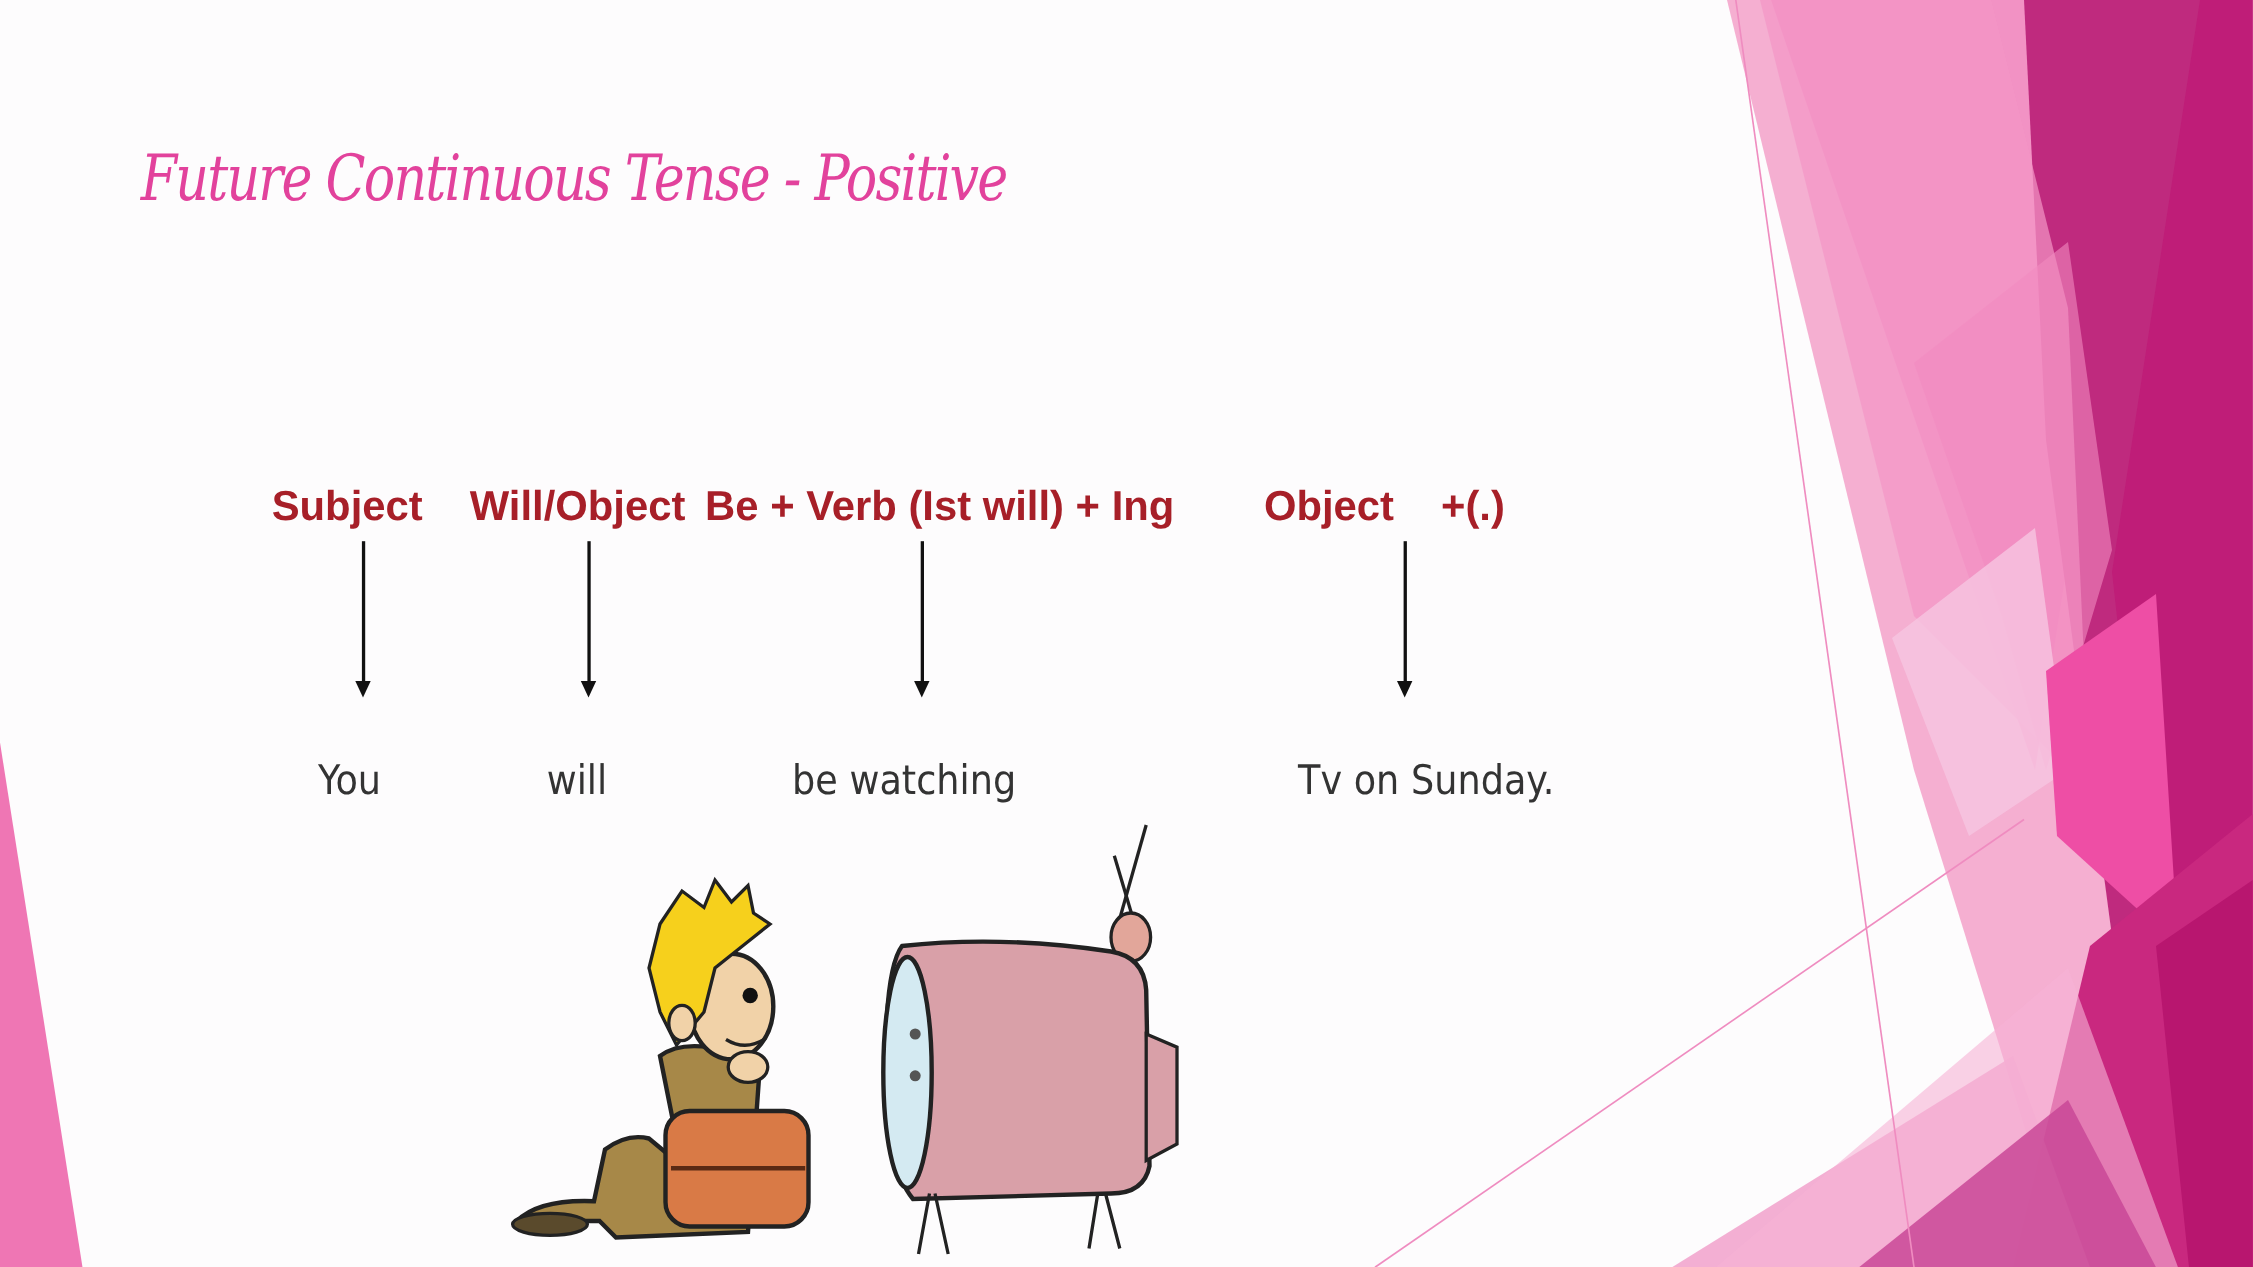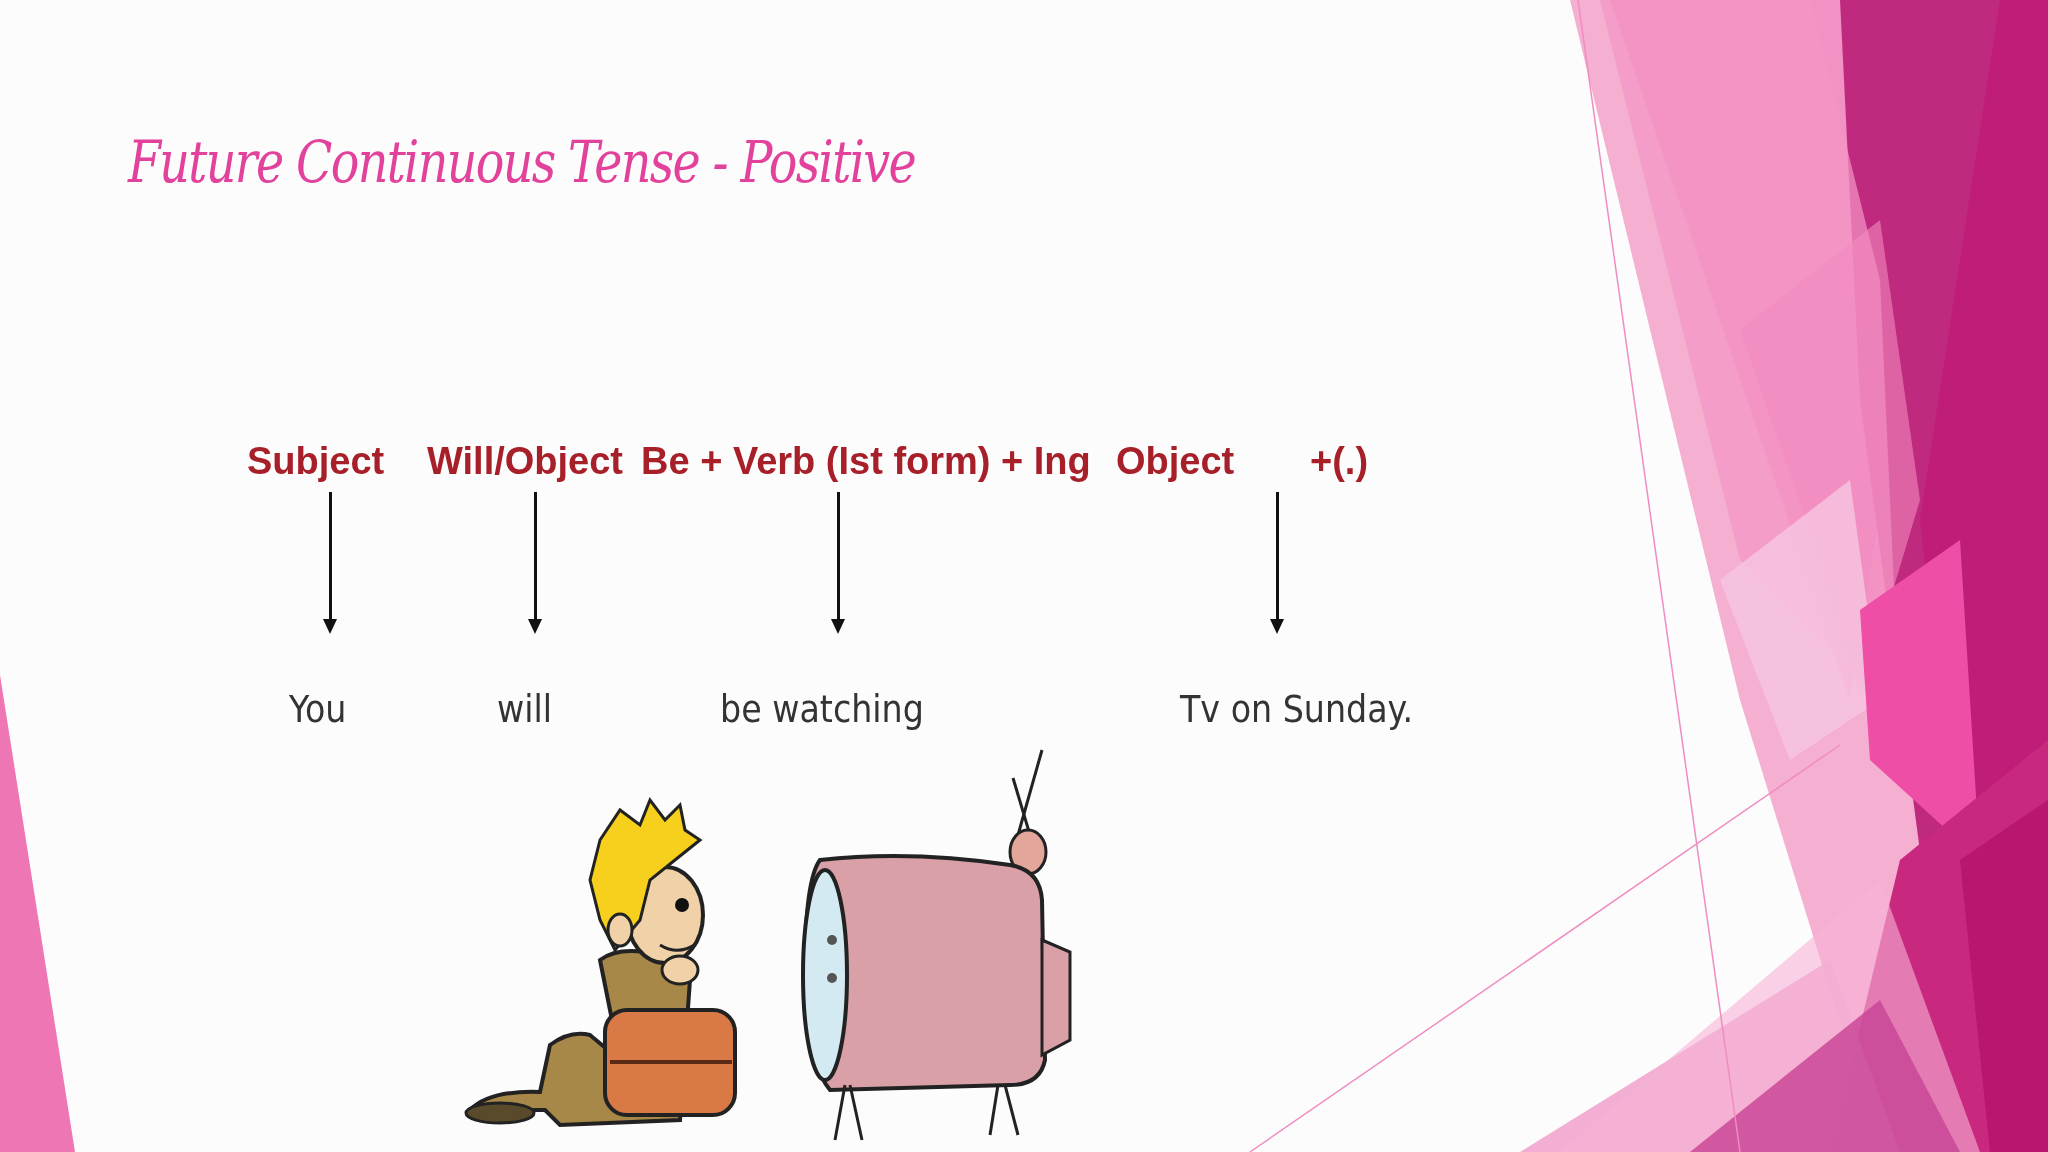--- a/index.html
+++ b/index.html
@@ -34,22 +34,22 @@
   <polygon points="1690,1152 1880,1000 1960,1152" fill="#c94896" opacity="0.85"></polygon>
 
   <line x1="1578" y1="0" x2="1740" y2="1152" stroke="#ef8cc0" stroke-width="1.5"></line>
   <line x1="1250" y1="1152" x2="1840" y2="745" stroke="#ef8cc0" stroke-width="1.5"></line>
 </svg>
 
 <div class="title">Future Continuous Tense - Positive</div>
 
 <div class="hdr" style="left:247px">Subject</div>
 <div class="hdr" style="left:427px">Will/Object</div>
-<div class="hdr" style="left:641px">Be + Verb (Ist form) + Ing</div>
-<div class="hdr" style="left:1116px">Object</div>
+<div class="hdr" style="left:641px">Be + Verb (Ist will) + Ing</div>
+<div class="hdr" style="left:1149px">Object</div>
 <div class="hdr" style="left:1310px">+(.)</div>
 
 <div class="arrow" style="left:329px"></div>
 <div class="arrow" style="left:534px"></div>
 <div class="arrow" style="left:837px"></div>
 <div class="arrow" style="left:1276px"></div>
 
 <div class="word" style="left:289px">You</div>
 <div class="word" style="left:497px">will</div>
 <div class="word" style="left:720px">be watching</div>

